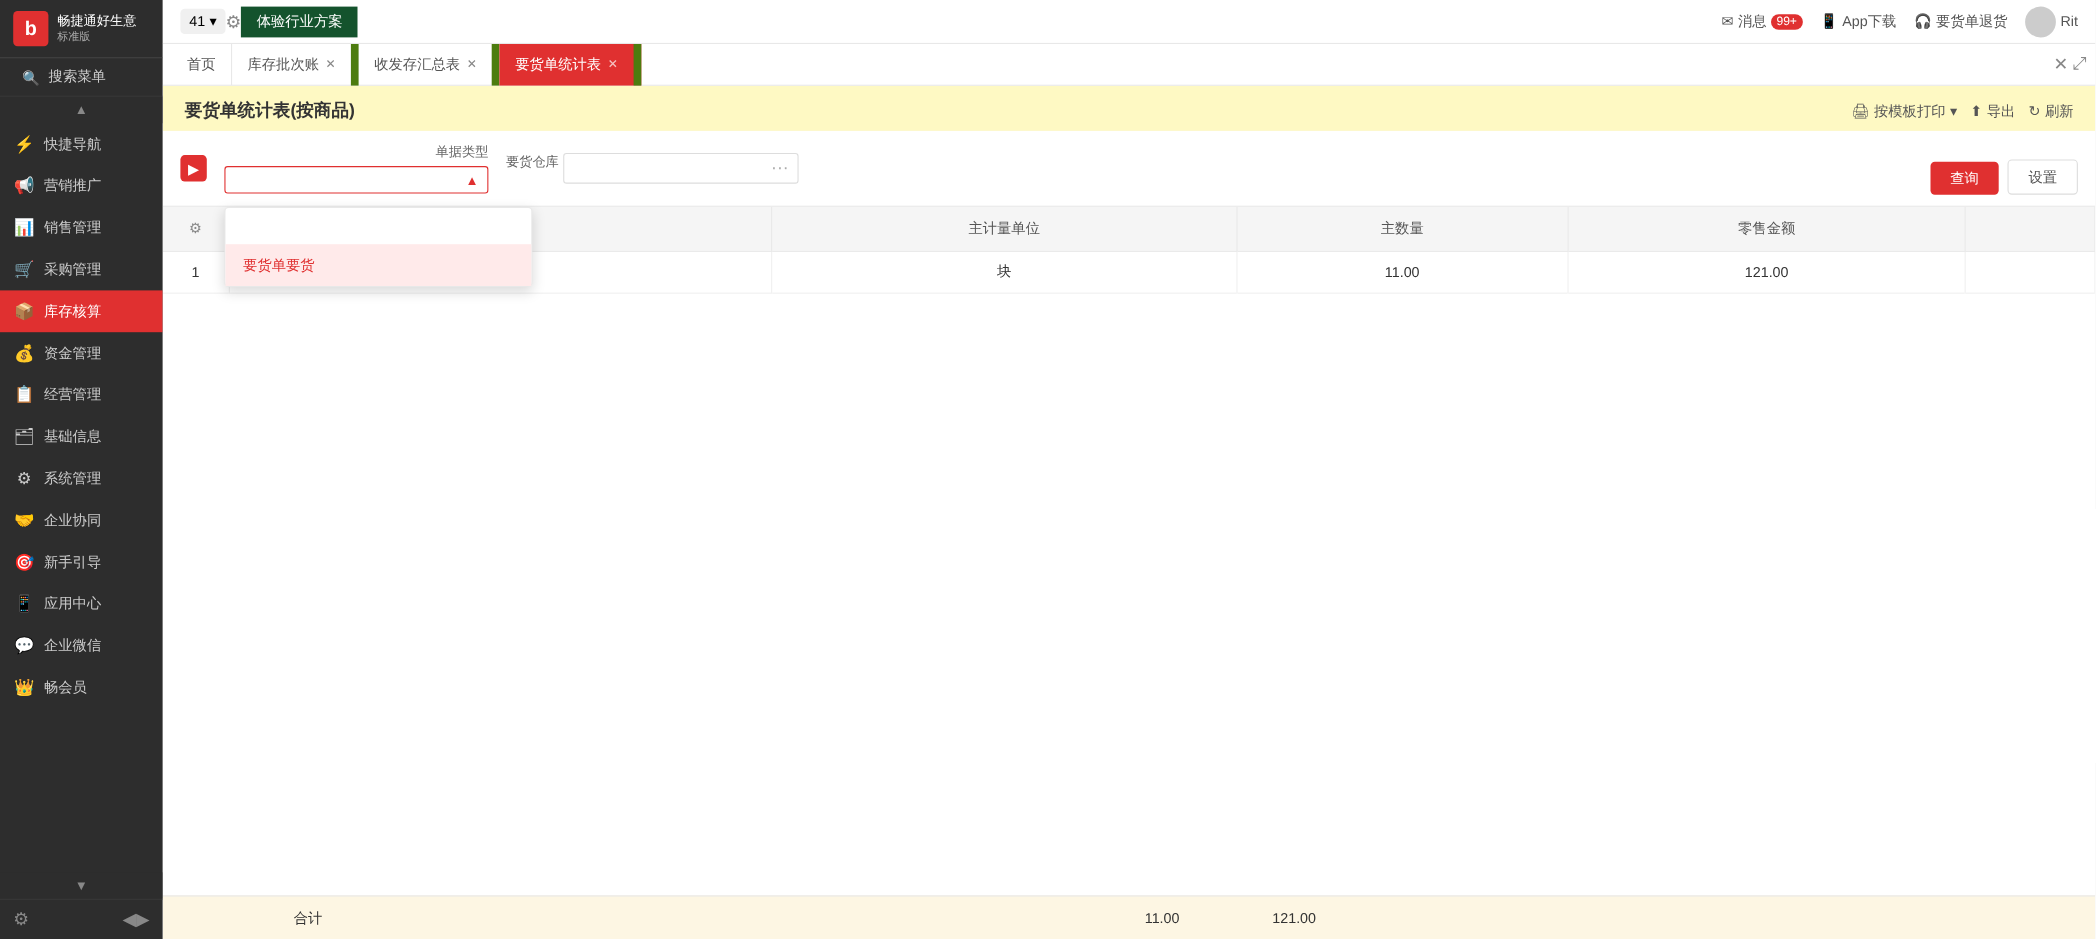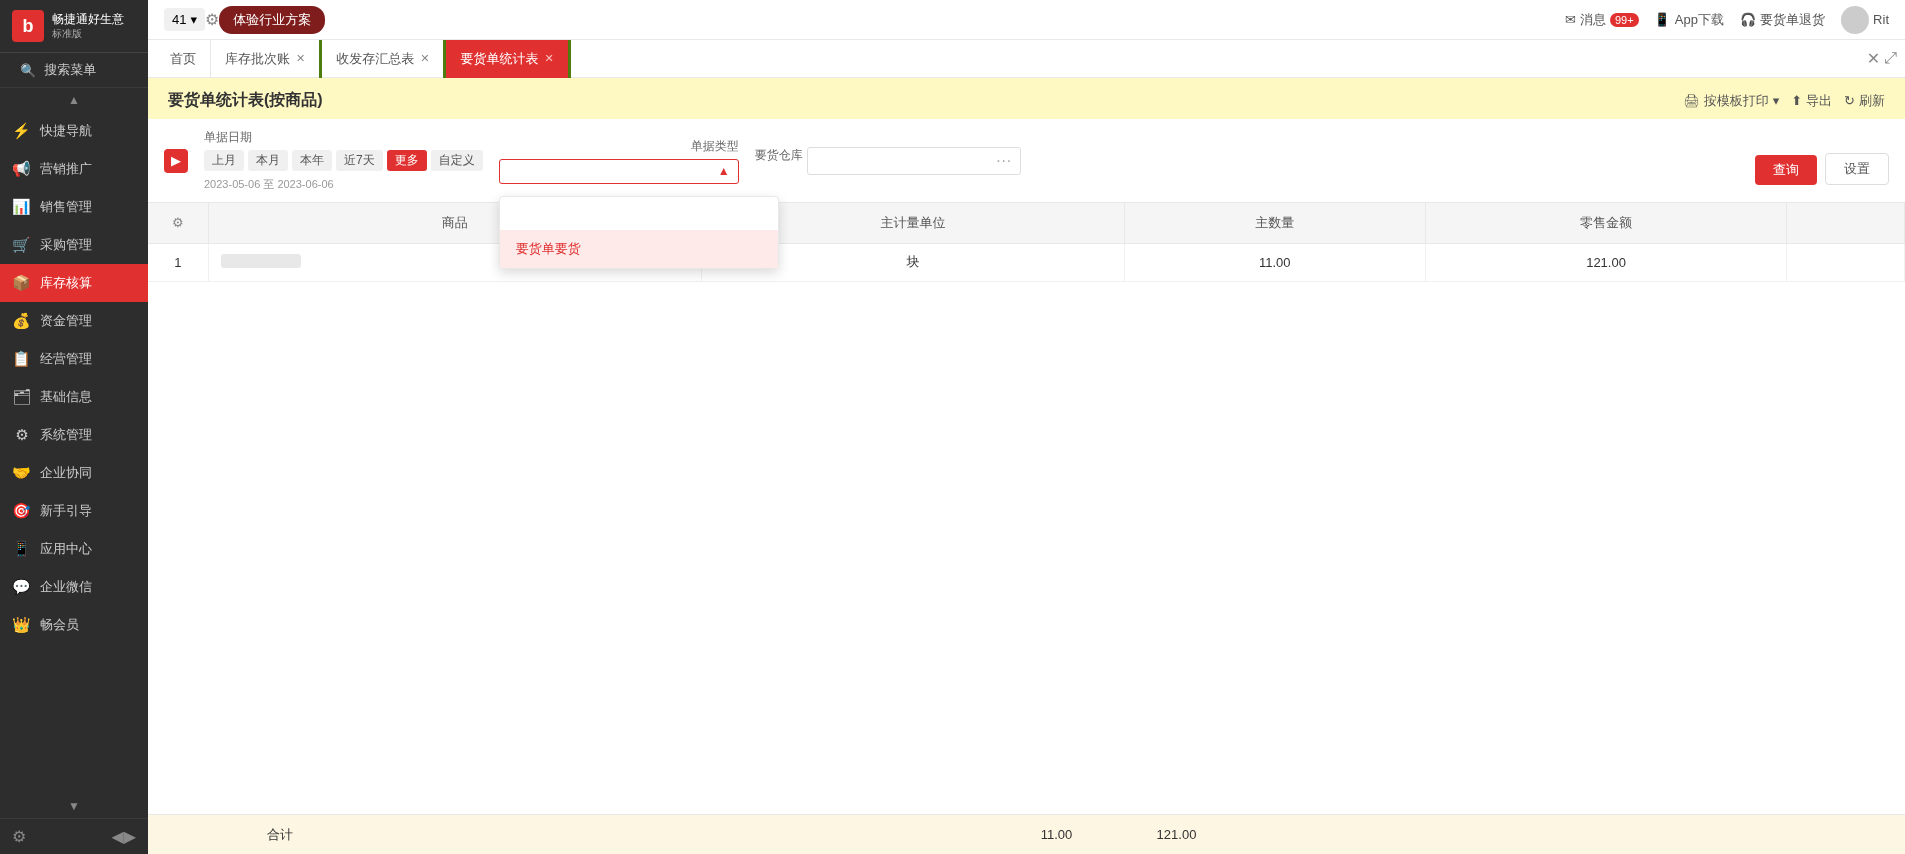--- a/index.html
+++ b/index.html
@@ -115,24 +115,24 @@
       font-size: 13px;
       cursor: pointer;
       gap: 4px;
     }
     .topbar-gear {
       color: #888;
       cursor: pointer;
       font-size: 16px;
     }
     .topbar-trial-btn {
-      background: #7f1d1d;
+      background: #14532d;
       color: #fff;
       border: none;
-      border-radius: 13px;
+      border-radius: 0;
       padding: 5px 14px;
       font-size: 13px;
       cursor: pointer;
     }
     .topbar-right {
       display: flex;
       align-items: center;
       gap: 16px;
       color: #555;
       font-size: 13px;
@@ -168,21 +168,21 @@
       flex-shrink: 0;
     }
     .tab {
       display: flex;
       align-items: center;
       padding: 0 14px;
       height: 38px;
       font-size: 13px;
       cursor: pointer;
       color: #555;
-      border-right: 3px solid #4d7c0f;
+      border-right: 7px solid #4d7c0f;
       gap: 6px;
     }
     .tab.active {
       background: #e03030;
       color: #fff;
     }
     .tab .close-icon { font-size: 11px; opacity: 0.7; }
     .tab.home { color: #555; border-right: 1px solid #e8e8e8; }
     .tabs-expand { margin-left: auto; display: flex; gap: 4px; color: #888; cursor: pointer; font-size: 16px; }
 
@@ -596,32 +596,20 @@
         <div class="action-item">
           <span>↻</span>
           <span>刷新</span>
         </div>
       </div>
     </div>
 
     <div class="filter-bar">
       <div class="filter-expand-btn">▶</div>
 
-      <div class="filter-date-group">
-        <div class="filter-date-label">单据日期</div>
-        <div class="filter-date-btns">
-          <button class="date-btn">上月</button>
-          <button class="date-btn">本月</button>
-          <button class="date-btn">本年</button>
-          <button class="date-btn">近7天</button>
-          <button class="date-btn custom-badge">更多</button>
-          <button class="date-btn">自定义</button>
-        </div>
-        <div class="date-range-text">2023-05-06 至 2023-06-06</div>
-      </div>
 
       <div class="filter-type-group" style="position:relative;align-items:flex-end;">
         <div class="filter-type-label">单据类型</div>
         <div class="filter-type-input">
           <input type="text" value="" style="">
           <span class="chevron">▲</span>
         </div>
 
         <div class="dropdown-menu">
           <div class="dropdown-item selected">

